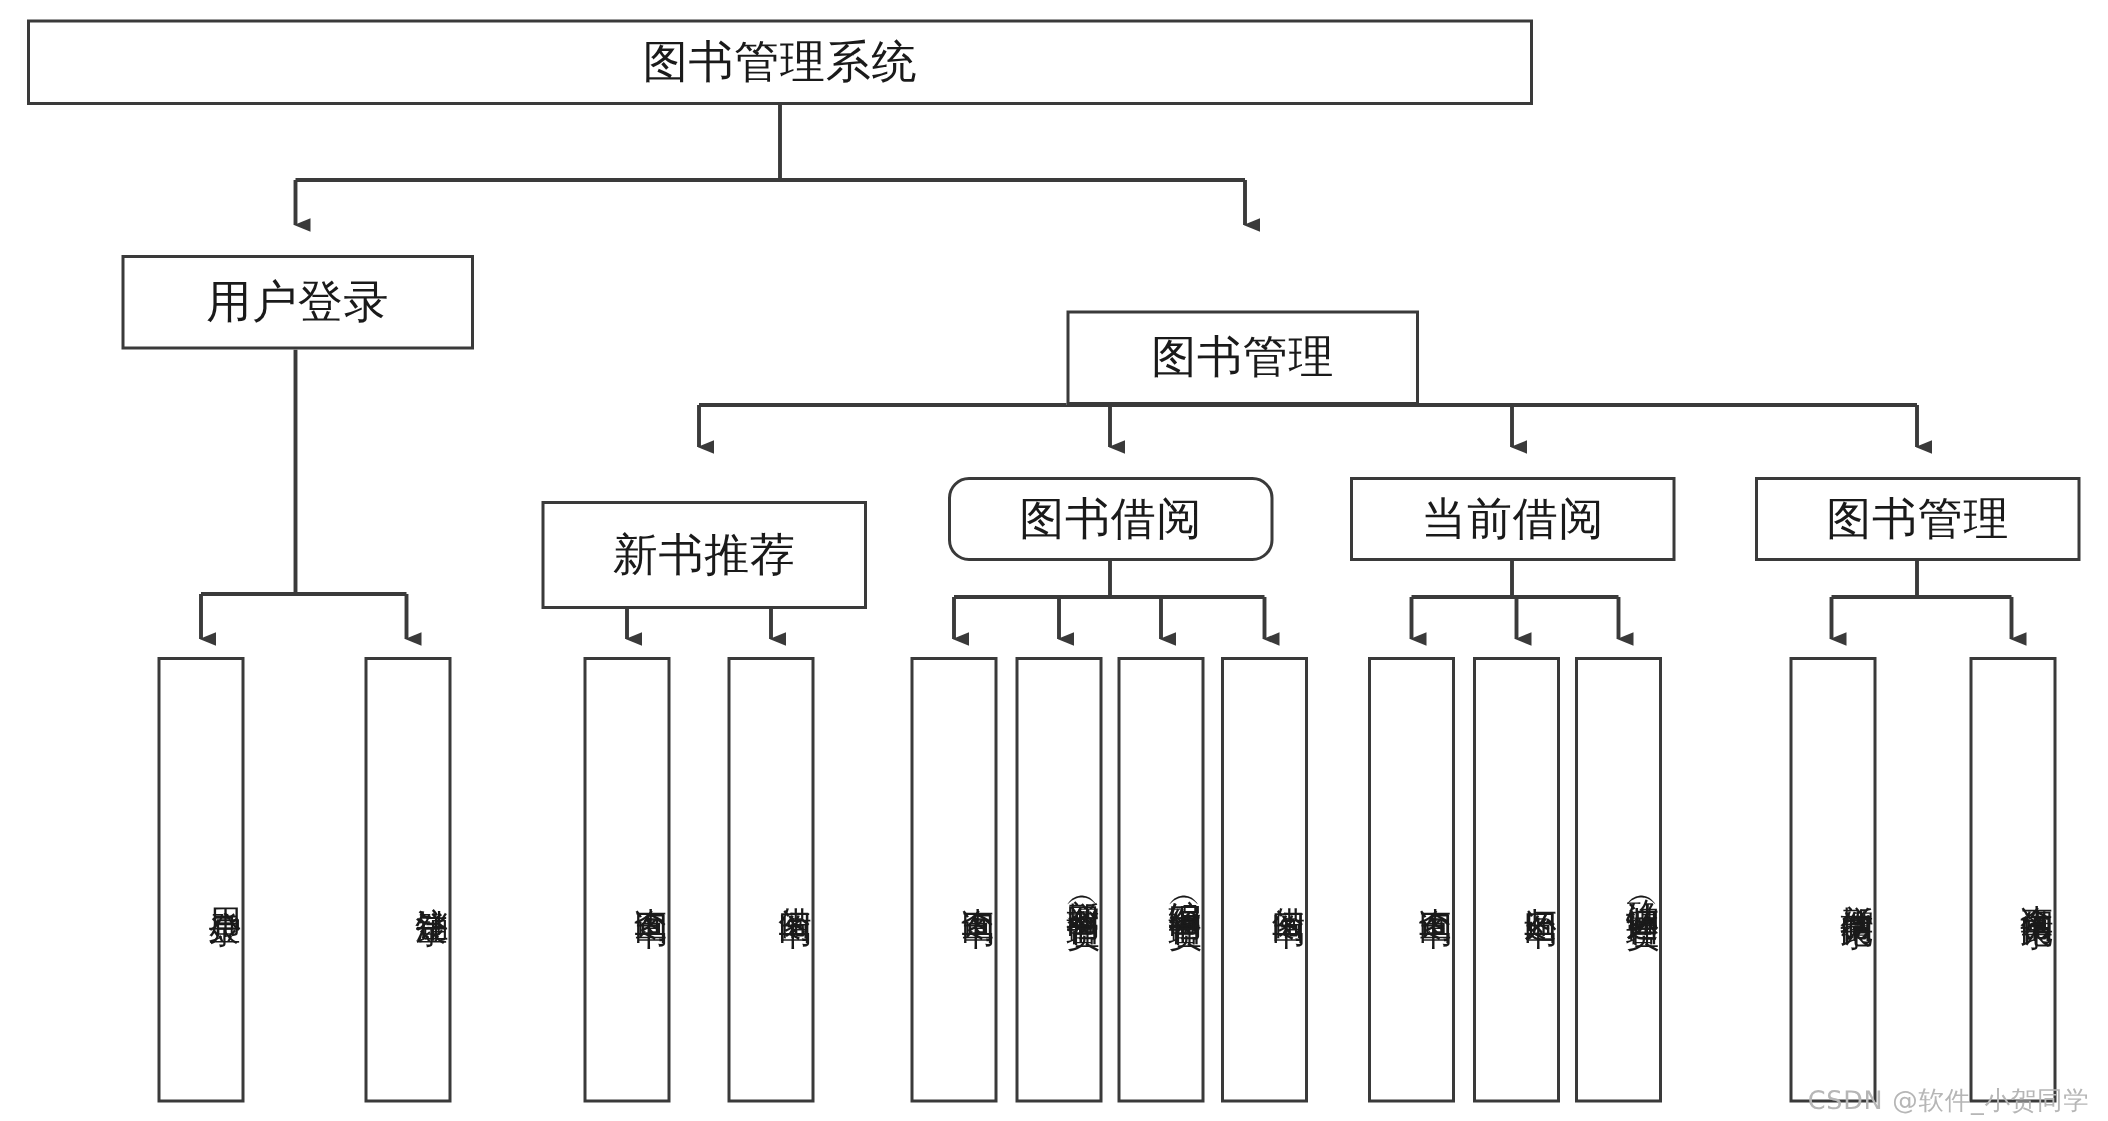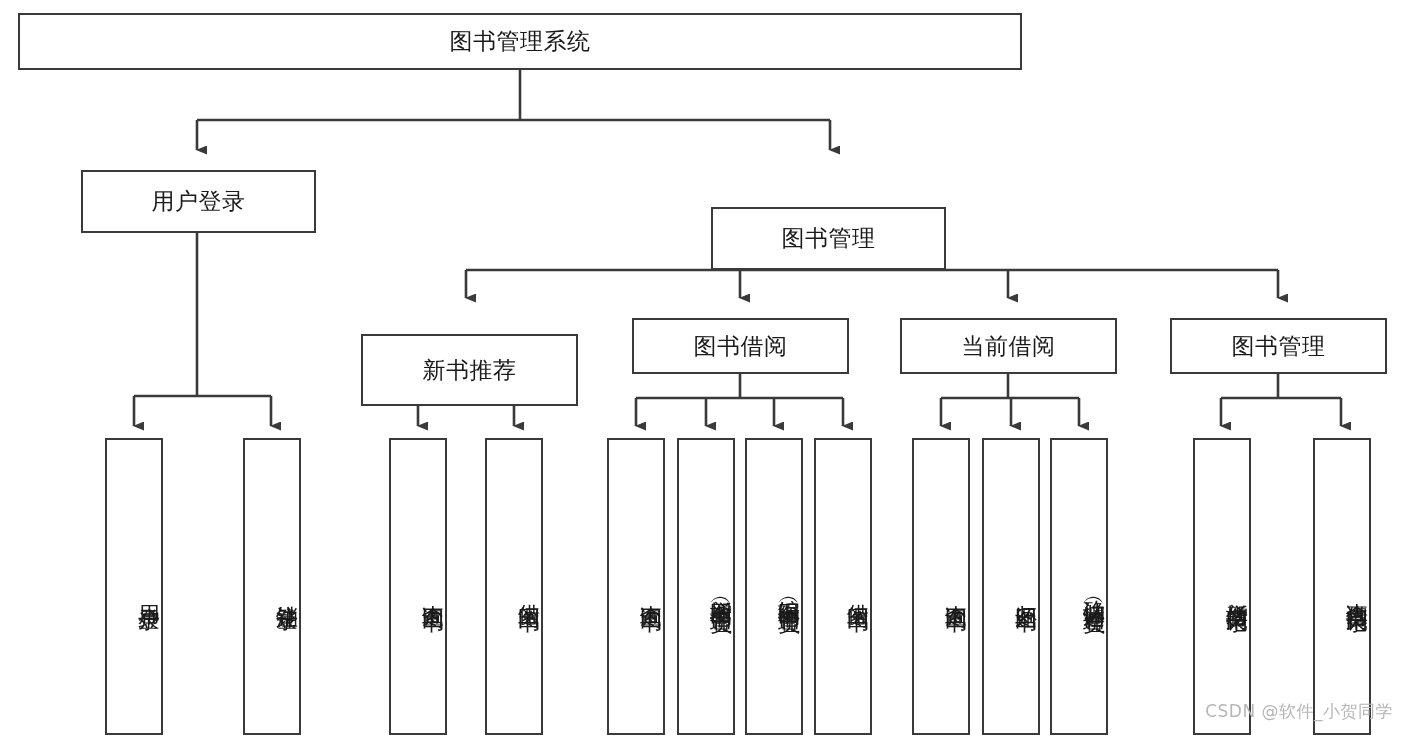--- a/index.html
+++ b/index.html
@@ -29,42 +29,42 @@
     position: absolute;
     box-sizing: border-box;
     background: #ffffff;
     border: 2px solid #3a3a3a;
     display: flex;
     align-items: center;
     justify-content: center;
     color: #1a1a1a;
   }
   .node.horiz {
-    font-size: 23px;
+    font-size: 30px;
     letter-spacing: 0.5px;
   }
   .node.vert {
     writing-mode: vertical-rl;
     text-orientation: upright;
     font-size: 22px;
     letter-spacing: 2px;
     align-items: flex-start;
     justify-content: center;
     padding-top: 8px;
     line-height: 1.05;
   }
   .node.vert .label {
     writing-mode: vertical-rl;
     text-orientation: upright;
     display: block;
   }
   .watermark {
     position: absolute;
     right: 12px;
-    bottom: 24px;
+    bottom: 2px;
     font-size: 17px;
     color: #b6b6b6;
     letter-spacing: 0.5px;
     user-select: none;
     white-space: nowrap;
   }
 </style>
 </head>
 <body>
 
@@ -127,21 +127,21 @@
   <div class="node horiz" style="left:81px; top:170px; width:235px; height:63px;">
     <span class="label">用户登录</span>
   </div>
   <div class="node horiz" style="left:711px; top:170px; width:235px; height:63px;margin-top:37px;">
     <span class="label">图书管理</span>
   </div>
 
   <div class="node horiz" style="left:361px; top:334px; width:217px; height:72px;">
     <span class="label">新书推荐</span>
   </div>
-  <div class="node horiz" style="left:632px; top:318px; width:217px; height:56px;">
+  <div class="node horiz" style="left:632px; top:318px; width:217px; height:56px;border-radius:14px;">
     <span class="label">图书借阅</span>
   </div>
   <div class="node horiz" style="left:900px; top:318px; width:217px; height:56px;">
     <span class="label">当前借阅</span>
   </div>
   <div class="node horiz" style="left:1170px; top:318px; width:217px; height:56px;">
     <span class="label">图书管理</span>
   </div>
 
   <div class="node vert" style="left:105px; top:438px; width:58px; height:297px;">

